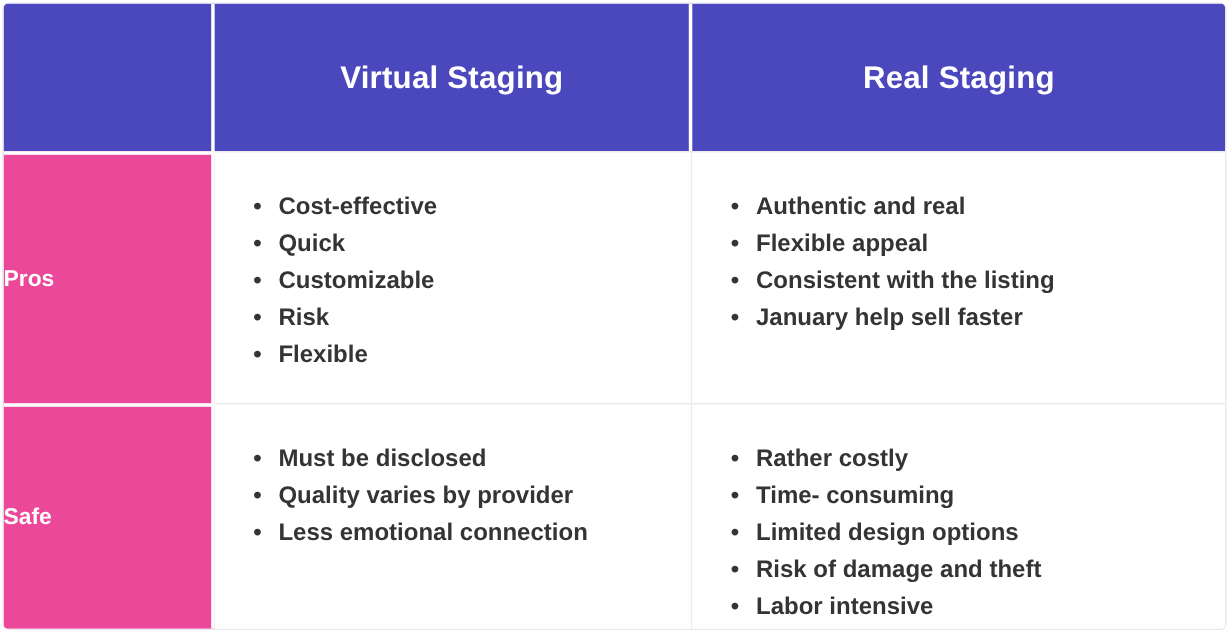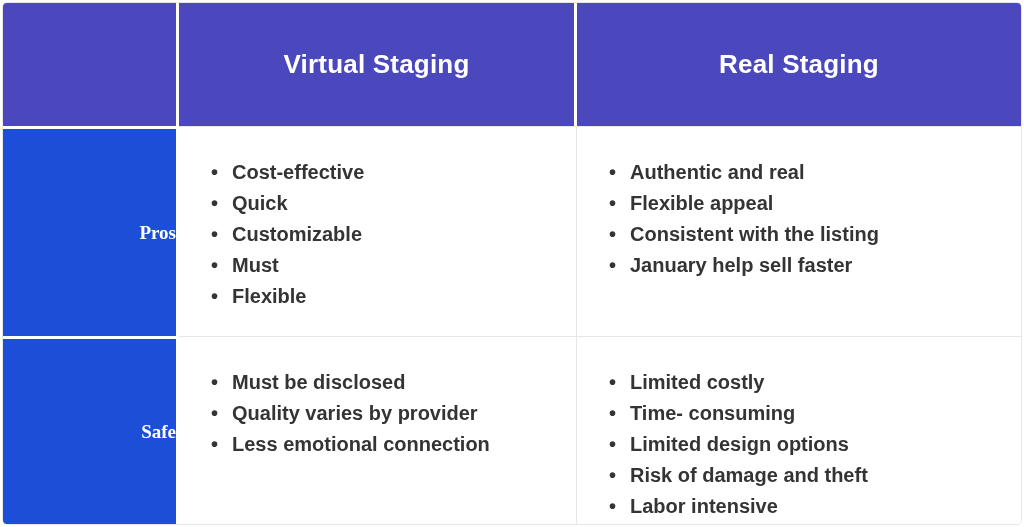--- a/index.html
+++ b/index.html
@@ -64,30 +64,29 @@
   th.head-virtual {
     border-right: 3px solid #ffffff;
   }
 
   
   tr.body-row { }
   tr.row-pros { height: 210px; }
   tr.row-cons { height: 188px; }
 
   td.label-cell {
-    background: #1d4ed8;
+    background: #ec4899;
     color: #ffffff;
     font-size: 19px;
     font-weight: bold;
-    text-align: right;
+    text-align: left;
     vertical-align: middle;
     padding: 0;
     border-top: 3px solid #ffffff;
     border-right: 3px solid #ffffff;
-    font-family: Liberation Serif, serif;
   }
 
   td.list-cell {
     background: #ffffff;
     vertical-align: top;
     padding: 0;
     border-top: 1px solid #e6e6ec;
   }
   td.list-virtual {
     border-right: 1px solid #e6e6ec;
@@ -135,21 +134,21 @@
     </thead>
     <tbody>
 
       <tr class="body-row row-pros">
         <td class="label-cell">Pros</td>
         <td class="list-cell list-virtual">
           <ul class="bullets">
             <li><span class="dot">•</span><span>Cost-effective</span></li>
             <li><span class="dot">•</span><span>Quick</span></li>
             <li><span class="dot">•</span><span>Customizable</span></li>
-            <li><span class="dot">•</span><span>Must</span></li>
+            <li><span class="dot">•</span><span>Risk</span></li>
             <li><span class="dot">•</span><span>Flexible</span></li>
           </ul>
         </td>
         <td class="list-cell list-real">
           <ul class="bullets">
             <li><span class="dot">•</span><span>Authentic and real</span></li>
             <li><span class="dot">•</span><span>Flexible appeal</span></li>
             <li><span class="dot">•</span><span>Consistent with the listing</span></li>
             <li><span class="dot">•</span><span>January help sell faster</span></li>
           </ul>
@@ -160,21 +159,21 @@
         <td class="label-cell">Safe</td>
         <td class="list-cell list-virtual">
           <ul class="bullets">
             <li><span class="dot">•</span><span>Must be disclosed</span></li>
             <li><span class="dot">•</span><span>Quality varies by provider</span></li>
             <li><span class="dot">•</span><span>Less emotional connection</span></li>
           </ul>
         </td>
         <td class="list-cell list-real">
           <ul class="bullets">
-            <li><span class="dot">•</span><span>Limited costly</span></li>
+            <li><span class="dot">•</span><span>Rather costly</span></li>
             <li><span class="dot">•</span><span>Time- consuming</span></li>
             <li><span class="dot">•</span><span>Limited design options</span></li>
             <li><span class="dot">•</span><span>Risk of damage and theft</span></li>
             <li><span class="dot">•</span><span>Labor intensive</span></li>
           </ul>
         </td>
       </tr>
 
     </tbody>
   </table>

